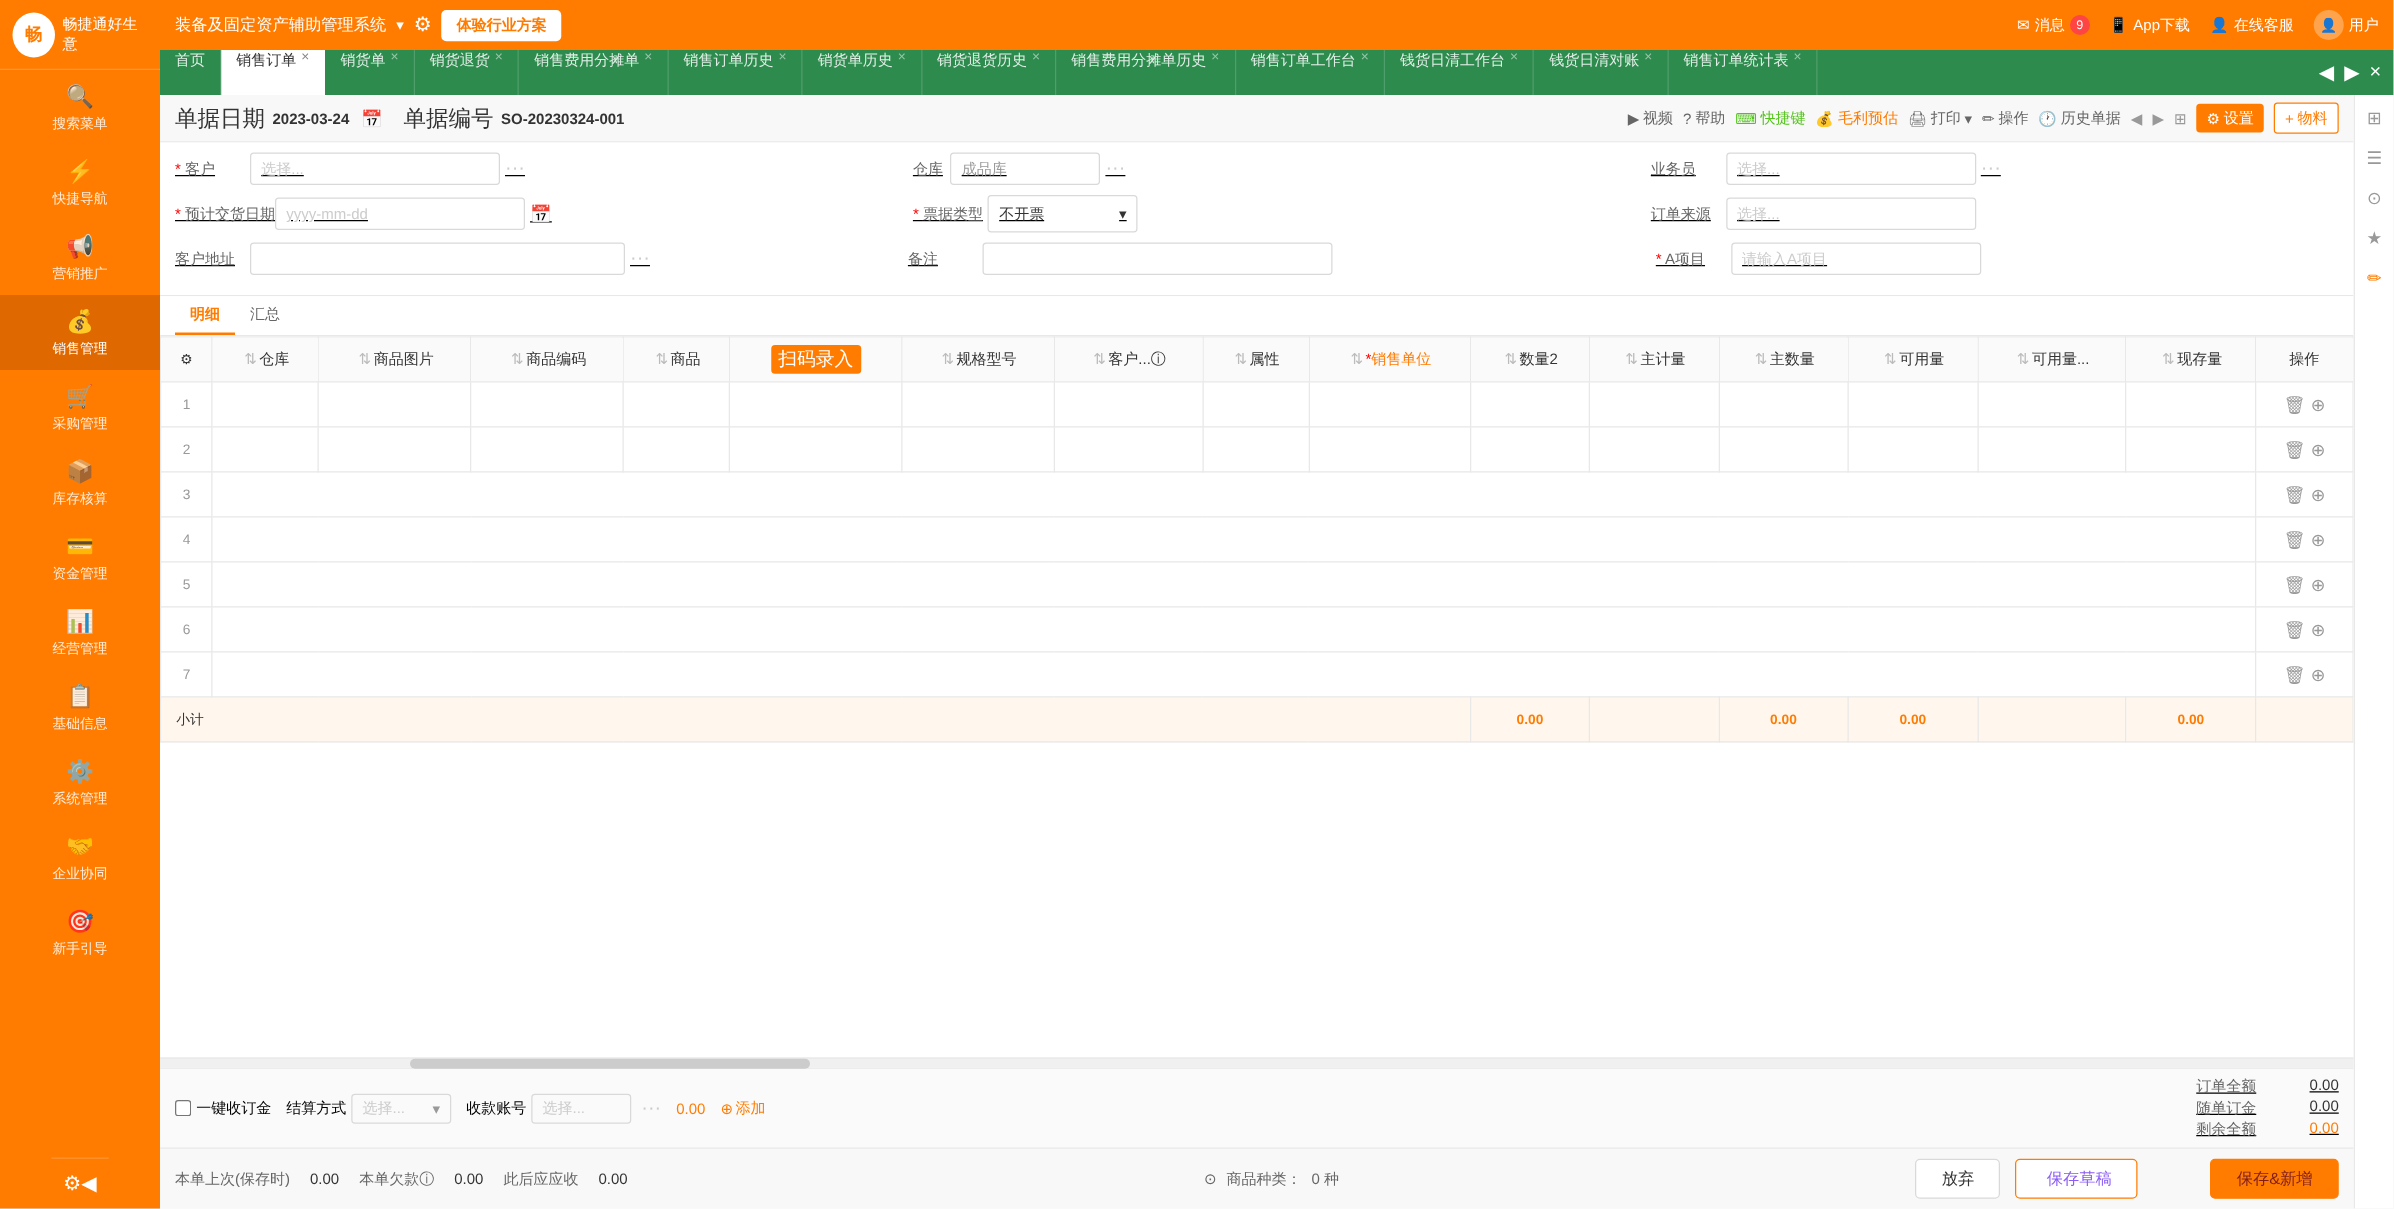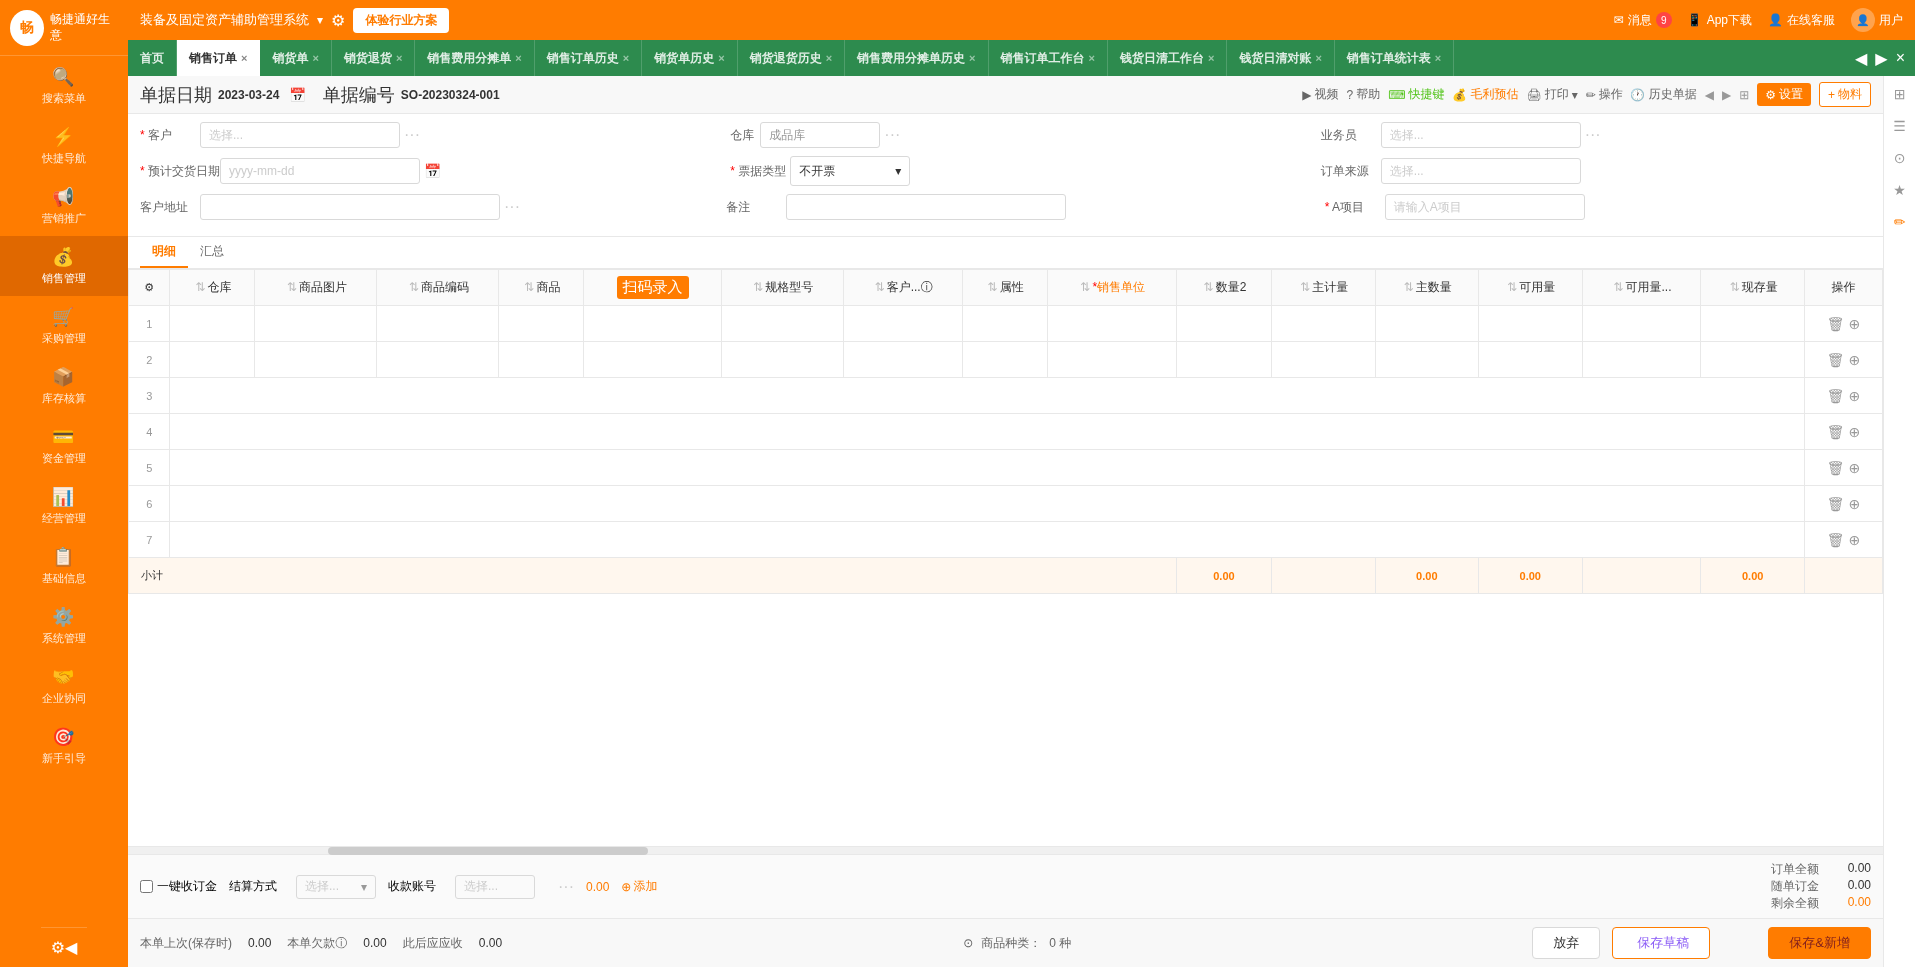--- a/index.html
+++ b/index.html
@@ -29,21 +29,21 @@
     .topbar-dropdown { color: white; cursor: pointer; font-size: 12px; }
     .topbar-settings { color: white; cursor: pointer; font-size: 16px; }
     .topbar-plan-btn { background: white; color: #ff7c00; border: none; border-radius: 4px; padding: 4px 12px; font-size: 12px; cursor: pointer; font-weight: bold; }
     .topbar-right { display: flex; align-items: center; gap: 16px; color: white; font-size: 12px; }
     .topbar-right-item { display: flex; align-items: center; gap: 4px; cursor: pointer; }
     .badge { background: #ff4444; color: white; border-radius: 50%; width: 16px; height: 16px; font-size: 10px; display: flex; align-items: center; justify-content: center; }
     .user-avatar { width: 24px; height: 24px; background: rgba(255,255,255,0.3); border-radius: 50%; display: flex; align-items: center; justify-content: center; color: white; font-size: 11px; }
 
     
     .tabbar { background: #2d8b4e; display: flex; align-items: center; height: 36px; flex-shrink: 0; overflow: hidden; }
-    .tab { padding: 16px 12px; height: 36px; display: flex; align-items: center; color: white; cursor: pointer; font-size: 12px; white-space: nowrap; opacity: 0.85; border-right: 1px solid rgba(255,255,255,0.2); font-weight: bold; }
+    .tab { padding: 0 12px; height: 36px; display: flex; color: white; cursor: pointer; font-size: 12px; white-space: nowrap; opacity: 0.85; border-right: 1px solid rgba(255,255,255,0.2); }
     .tab.active { background: white; color: #333; opacity: 1; }
     .tab-close { margin-left: 4px; opacity: 0.6; font-size: 11px; }
     .tab-nav { display: flex; align-items: center; margin-left: auto; color: white; padding: 0 6px; }
     .tab-nav span { cursor: pointer; padding: 0 4px; font-size: 16px; }
 
     
     .content { flex: 1; background: white; display: flex; flex-direction: column; overflow: hidden; }
 
     
     .form-header { background: #f8f8f8; border-bottom: 1px solid #e8e8e8; padding: 6px 12px; display: flex; align-items: center; justify-content: space-between; flex-shrink: 0; }
@@ -52,21 +52,21 @@
     .form-field { display: flex; align-items: center; gap: 6px; }
     .form-label { color: #333; font-size: 18px; }
     .form-value { color: #333; font-size: 12px; font-weight: bold; }
     .header-btn { color: #666; cursor: pointer; font-size: 12px; display: flex; align-items: center; gap: 3px; }
     .header-btn.orange { color: #ff7c00; }
     .header-btn.green { color: #52c41a; }
 
     
     .form-body { padding: 8px 12px; background: white; border-bottom: 1px solid #e8e8e8; flex-shrink: 0; }
     .form-row { display: flex; align-items: center; margin-bottom: 8px; gap: 0; }
-    .field-group { display: flex; align-items: center; flex: 1; }
+    .field-group { display: flex; align-items: center; flex: 1; text-decoration: underline; }
     .field-label { color: #666; font-size: 12px; min-width: 60px; white-space: nowrap; }
     .field-input { border: 1px solid #d9d9d9; border-radius: 3px; padding: 3px 8px; font-size: 12px; color: #999; min-width: 120px; height: 26px; display: flex; align-items: center; background: white; }
     .field-input.wide { min-width: 200px; }
     .field-select { border: 1px solid #d9d9d9; border-radius: 3px; padding: 3px 8px; font-size: 12px; color: #333; min-width: 120px; height: 30px; display: flex; align-items: center; background: white; justify-content: space-between; cursor: pointer; }
     .side-btn { background: #ff7c00; color: white; border: none; border-radius: 3px; padding: 3px 8px; font-size: 12px; cursor: pointer; display: flex; align-items: center; gap: 3px; }
     .side-btn.outline { background: white; color: #ff7c00; border: 1px solid #ff7c00; }
 
     
     .detail-tabs { display: flex; align-items: center; padding: 0 12px; border-bottom: 1px solid #e8e8e8; background: white; flex-shrink: 0; }
     .detail-tab { padding: 6px 12px; cursor: pointer; font-size: 13px; color: #666; border-bottom: 2px solid transparent; }
@@ -88,30 +88,30 @@
     .summary-row td { background: #fff7ee; font-weight: bold; color: #ff7c00; }
     .summary-row td:first-child { text-align: left; padding-left: 12px; color: #333; font-weight: normal; }
 
     
     .scrollbar-track { height: 8px; background: #f0f0f0; border-top: 1px solid #e8e8e8; position: relative; }
     .scrollbar-thumb { height: 8px; width: 320px; background: #ccc; border-radius: 4px; position: absolute; left: 200px; }
 
     
     .bottom-bar { background: #fafafa; border-top: 1px solid #e8e8e8; padding: 6px 12px; display: flex; align-items: center; gap: 12px; flex-shrink: 0; }
     .bottom-checkbox { display: flex; align-items: center; gap: 4px; }
-    .bottom-field { display: flex; align-items: center; gap: 19px; }
+    .bottom-field { display: flex; align-items: center; gap: 4px; }
     .bottom-select { border: 1px solid #d9d9d9; border-radius: 3px; padding: 2px 8px; font-size: 12px; color: #999; height: 24px; min-width: 80px; display: flex; align-items: center; justify-content: space-between; }
     .bottom-amount { color: #ff7c00; font-size: 12px; }
     .add-link { color: #ff7c00; cursor: pointer; font-size: 12px; display: flex; align-items: center; gap: 2px; }
 
     
     .footer { background: #f8f8f8; border-top: 1px solid #e8e8e8; padding: 8px 12px; display: flex; align-items: center; justify-content: space-between; flex-shrink: 0; }
     .footer-left { display: flex; align-items: center; gap: 16px; color: #666; font-size: 12px; }
     .footer-right { display: flex; align-items: center; gap: 12px; }
-    .footer-summary-row { display: flex; justify-content: flex-end; gap: 2px; }
+    .footer-summary-row { display: flex; justify-content: flex-end; gap: 16px; text-decoration: underline; }
     .summary-label { color: #666; }
     .summary-val { color: #333; min-width: 50px; text-align: right; }
     .footer-btn { border: 1px solid #d9d9d9; background: white; border-radius: 4px; padding: 6px 20px; font-size: 13px; cursor: pointer; color: #333; }
     .footer-btn.primary { background: #ff7c00; color: #7f1d1d; border-color: #ff7c00; margin-left: 46px; }
     .footer-btn.save { background: white; color: #8b5cf6; border: 1px solid #ff7c00; padding-left: 24px; }
     .footer-center { display: flex; align-items: center; gap: 8px; color: #666; font-size: 12px; }
 
     
     .right-sidebar { width: 32px; background: white; border-left: 1px solid #e8e8e8; display: flex; flex-direction: column; align-items: center; padding: 4px 0; gap: 4px; flex-shrink: 0; }
     .rs-icon { width: 28px; height: 28px; display: flex; align-items: center; justify-content: center; cursor: pointer; color: #999; font-size: 14px; border-radius: 3px; }

